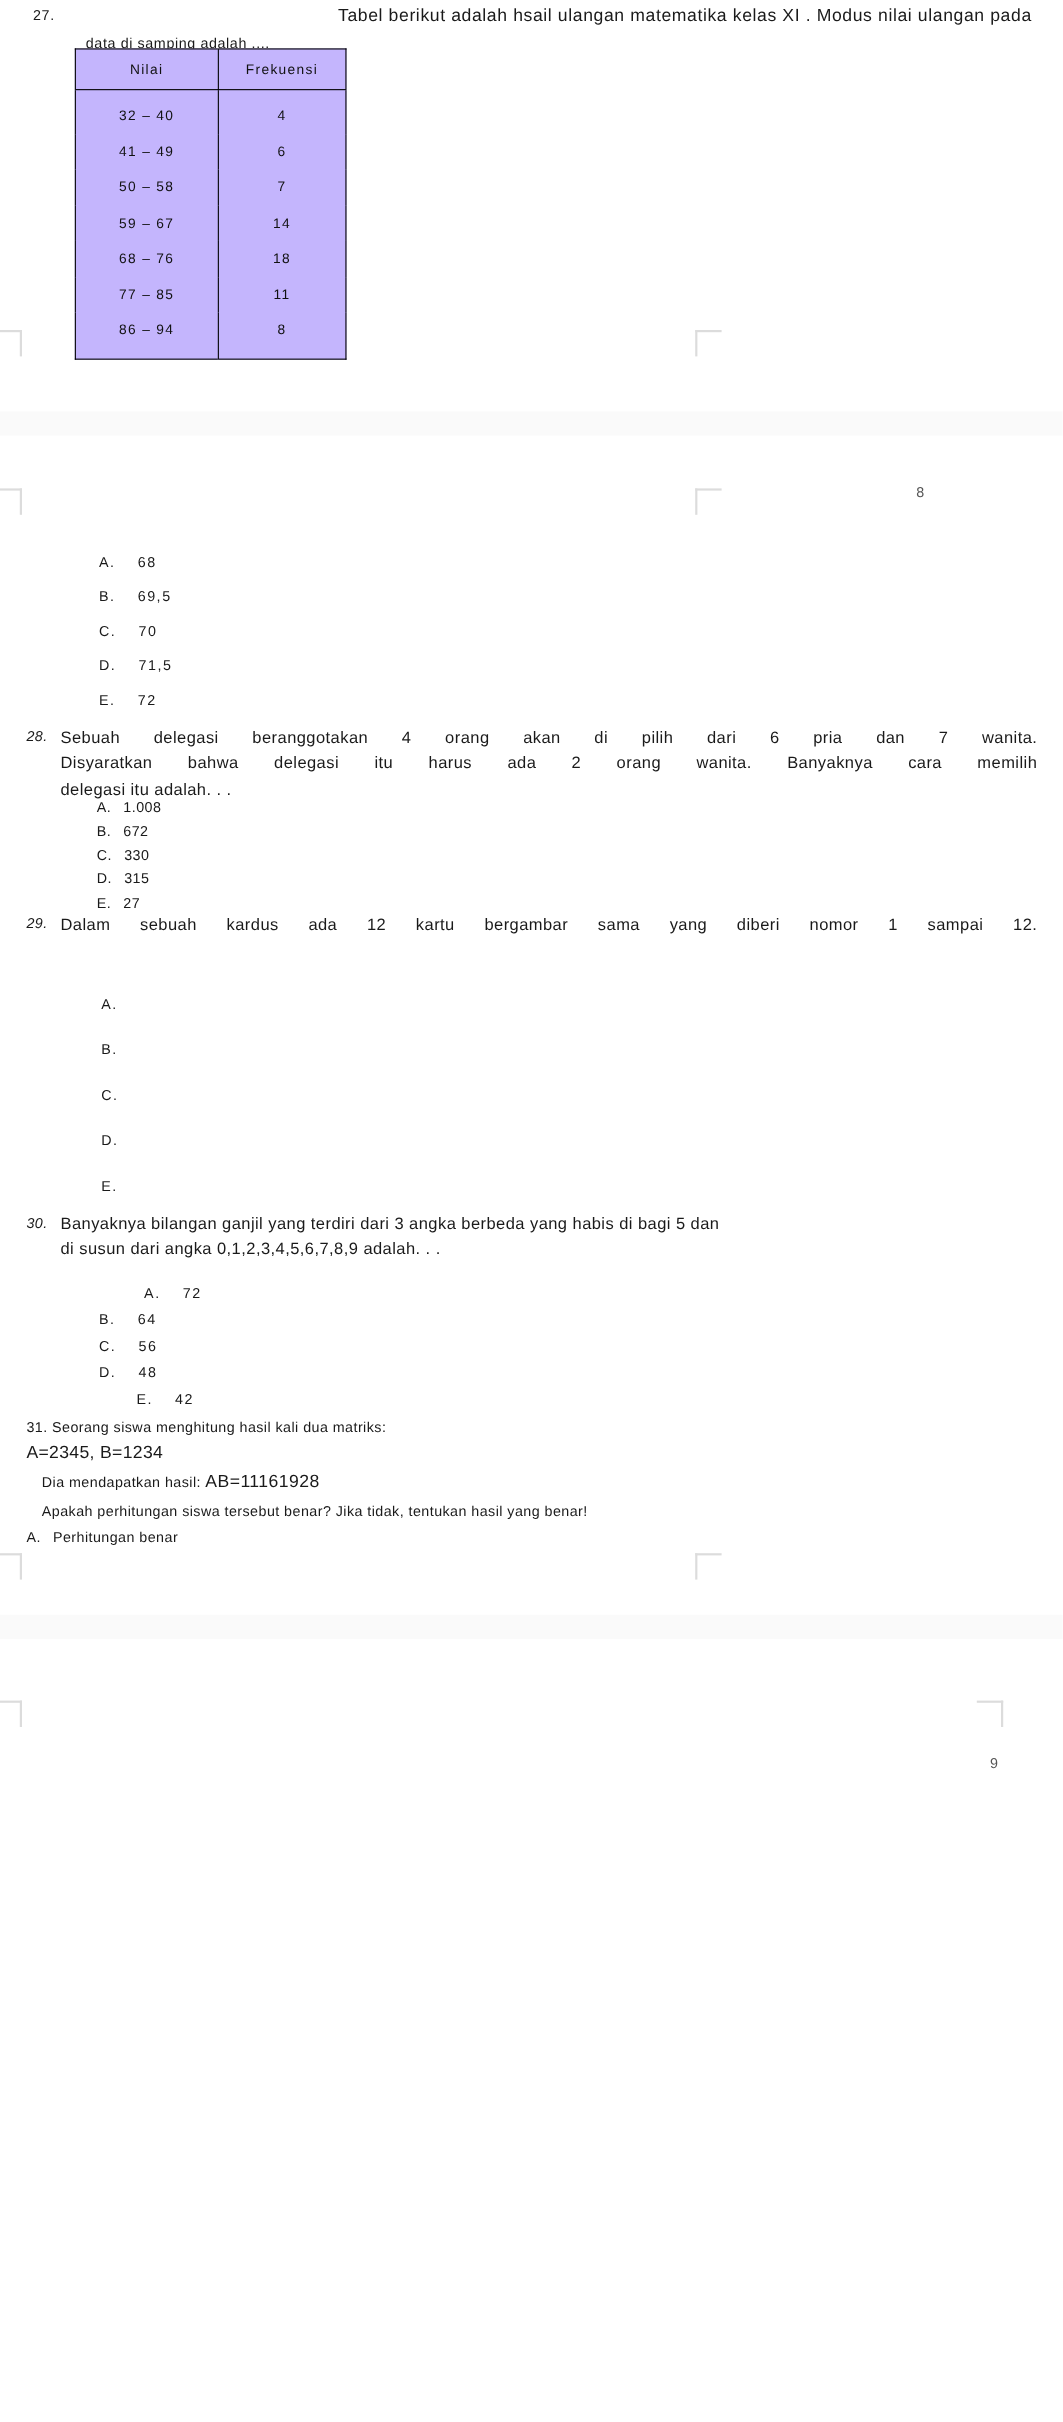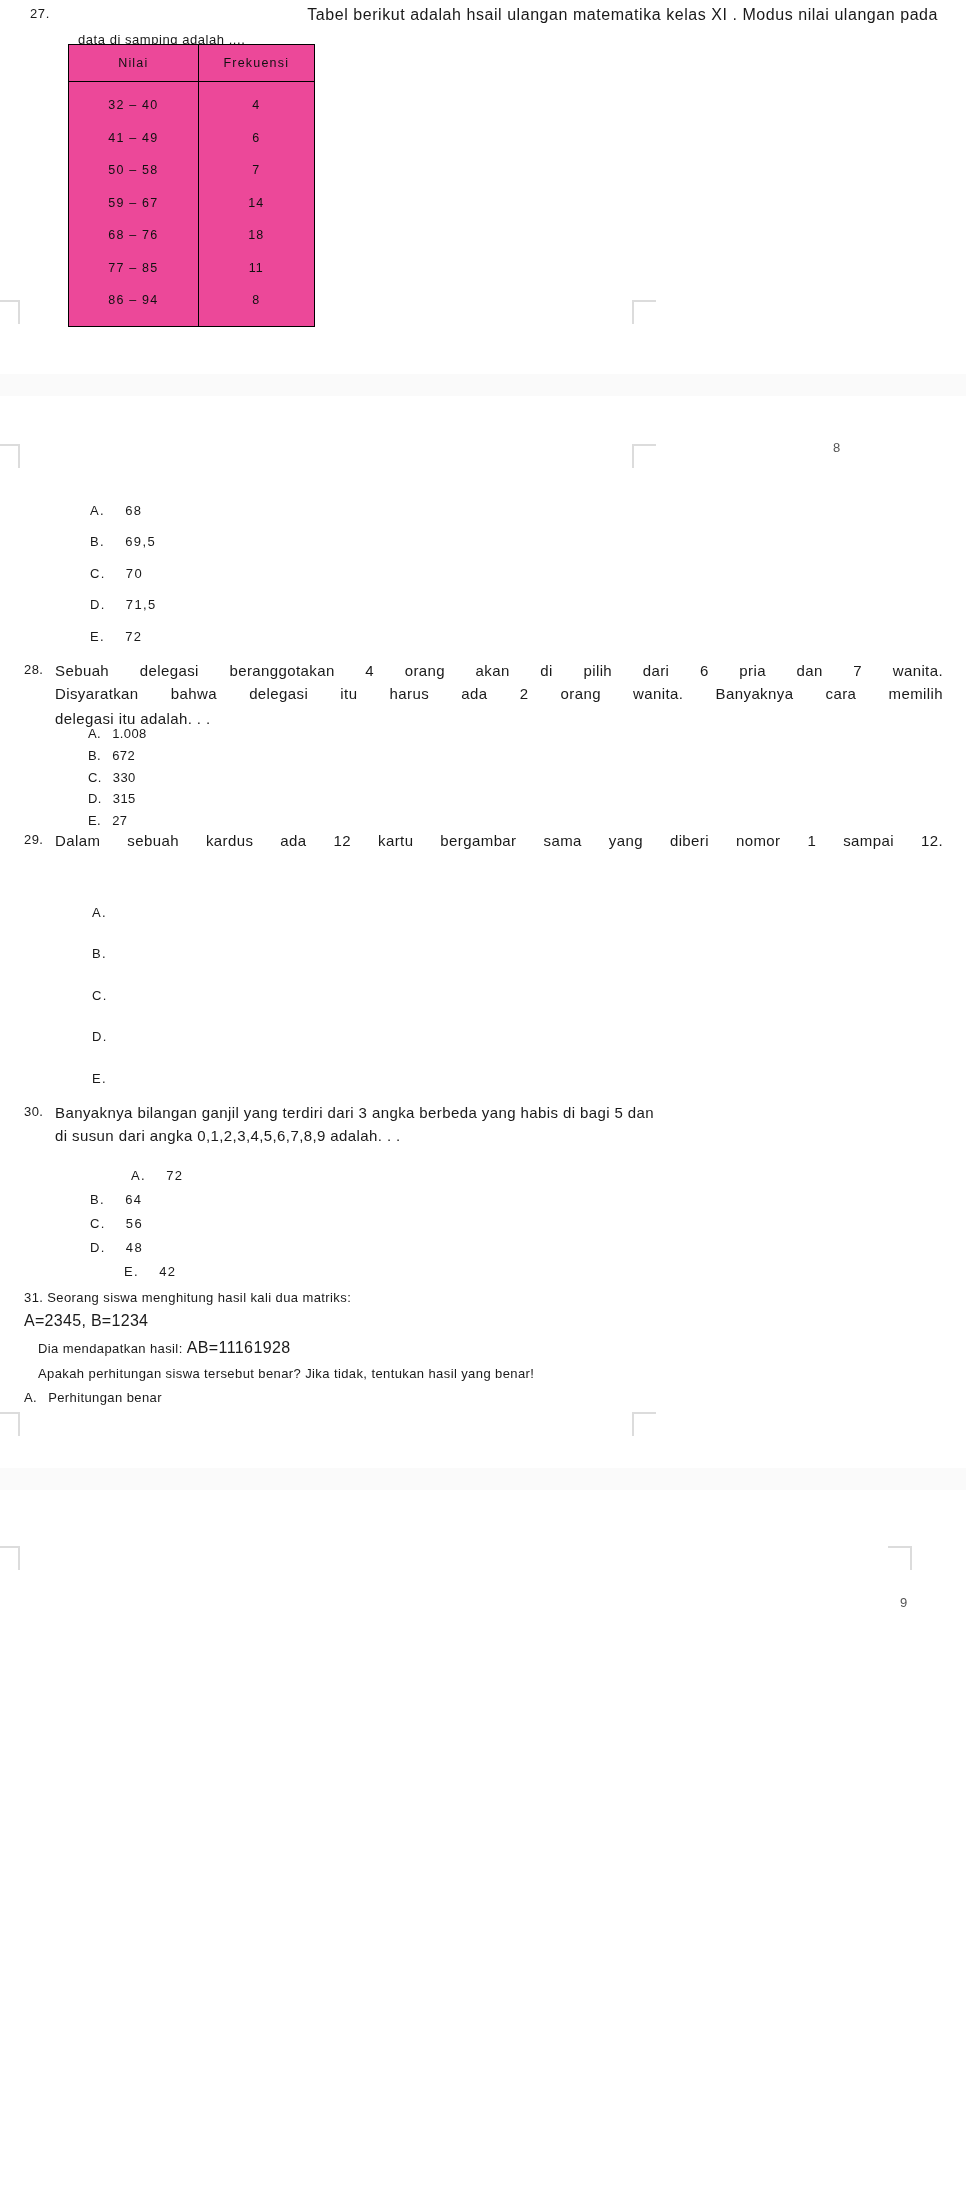--- a/index.html
+++ b/index.html
@@ -62,21 +62,21 @@
   #q27 .line2 { font-size: 13px; letter-spacing: 0.55px; margin-top: 8px; }
 
   
   .freq-table {
     position: absolute;
     left: 68px;
     top: 44px;
     width: 247px;
     border: 1.5px solid #000;
     border-collapse: collapse;
-    background: #ec4899;
+    background: #c4b5fd;
   }
   .freq-table th, .freq-table td {
     border: none;
     font-weight: normal;
     font-size: 12.5px;
     letter-spacing: 1.2px;
     text-align: center;
     color: #111;
   }
   .freq-table th {
@@ -106,21 +106,21 @@
     font-size: 13px;
     color: #555;
   }
 
   
   .opt27 { left: 90px; font-size: 13px; letter-spacing: 1.4px; }
   .opt28 { left: 88px; font-size: 13px; letter-spacing: 0.4px; }
   .opt29 { left: 92px; font-size: 13px; letter-spacing: 1.4px; }
   .opt30 { left: 90px; font-size: 13px; letter-spacing: 1.4px; }
 
-  .q28-num { position: absolute; left: 24px; font-size: 13px; letter-spacing: 0.4px; }
+  .q28-num { position: absolute; left: 24px; font-size: 13px; letter-spacing: 0.4px; font-style: italic; }
   .q28-body { position: absolute; left: 55px; width: 888px; font-size: 15px; letter-spacing: 0.4px; }
   .justify { text-align: justify; text-align-last: justify; }
 
   .q31-line { position: absolute; font-size: 13px; letter-spacing: 0.4px; }
   .q31-big { font-size: 16px; letter-spacing: 0.3px; }
   .q31-mid { font-size: 13px; letter-spacing: 0.4px; }
   .inline-big { font-size: 16px; }
 </style>
 </head>
 <body>

